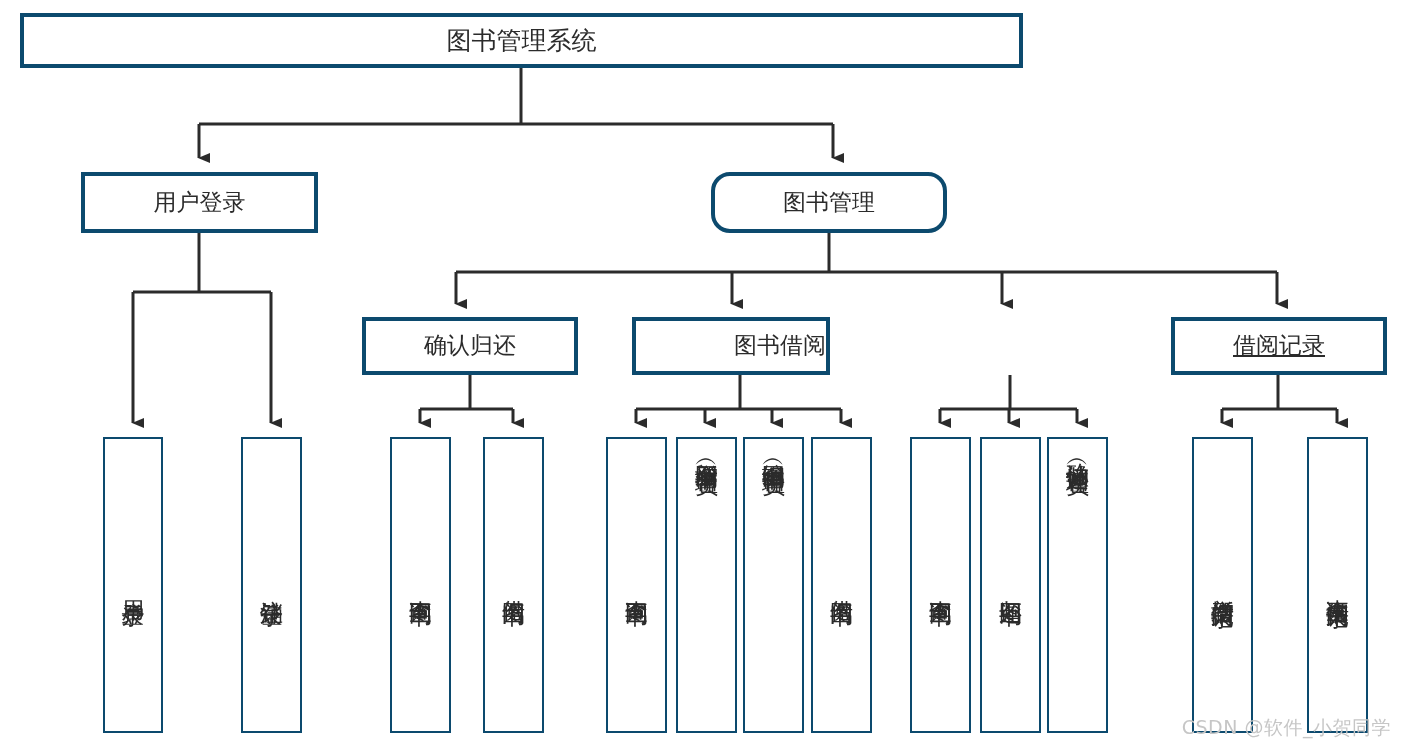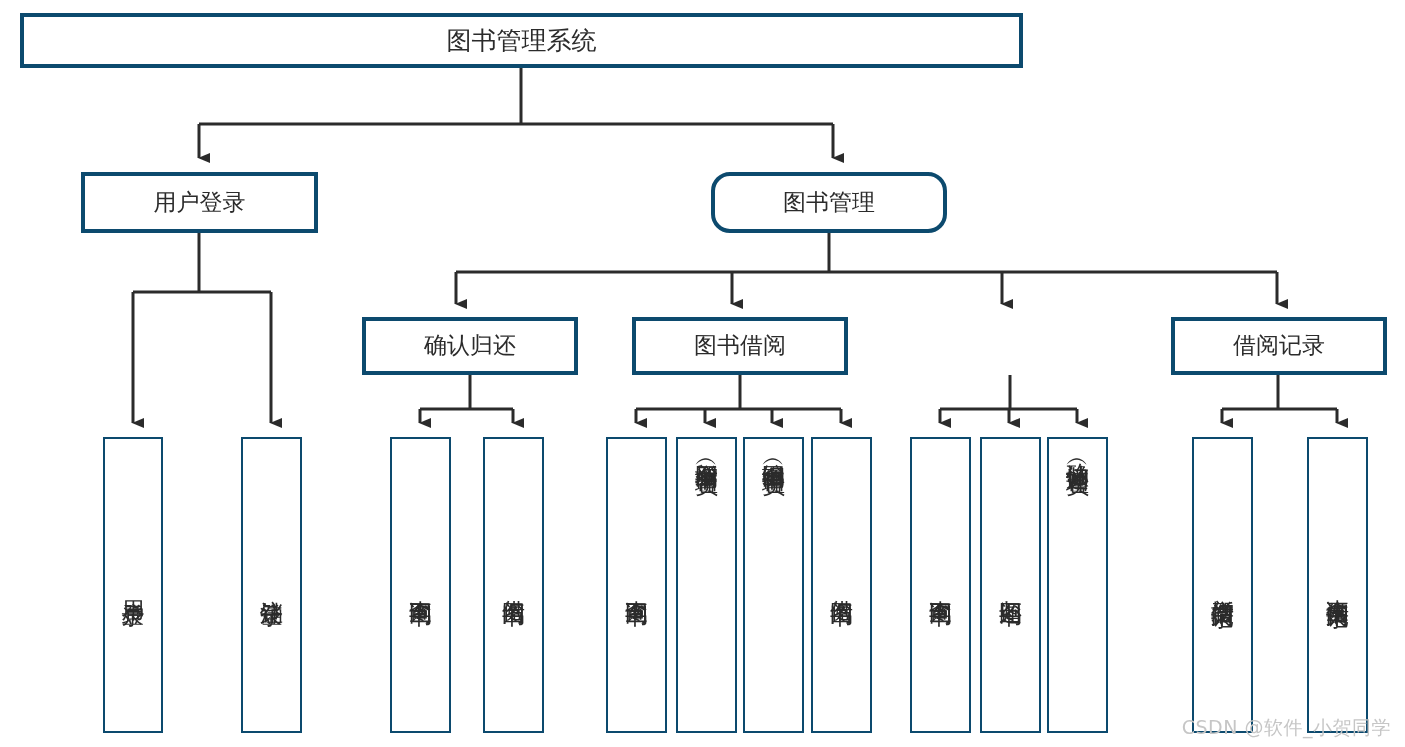--- a/index.html
+++ b/index.html
@@ -136,24 +136,24 @@
   <div class="node lvl2" style="left:81px; top:172px; width:237px; height:61px;">
     <span class="lbl">用户登录</span>
   </div>
   <div class="node lvl2" style="left:711px; top:172px; width:236px; height:61px;border-radius:19px;">
     <span class="lbl">图书管理</span>
   </div>
 
   <div class="node lvl3" style="left:362px; top:317px; width:216px; height:58px;">
     <span class="lbl">确认归还</span>
   </div>
-  <div class="node lvl3" style="left:632px; top:317px; width:216px; height:58px;">
+  <div class="node lvl3" style="left:632px; top:317px; width:198px; height:58px;justify-content:flex-end;">
     <span class="lbl">图书借阅</span>
   </div>
-  <div class="node lvl3" style="left:1171px; top:317px; width:216px; height:58px;">
+  <div class="node lvl3" style="left:1171px; top:317px; width:216px; height:58px;text-decoration:underline;">
     <span class="lbl">借阅记录</span>
   </div>
 
   <div class="node leaf center-v" style="left:103px; top:437px; width:60px; height:296px;">
     <span class="lbl">用户登录</span>
   </div>
   <div class="node leaf center-v" style="left:241px; top:437px; width:61px; height:296px;">
     <span class="lbl">注销登录</span>
   </div>
 

